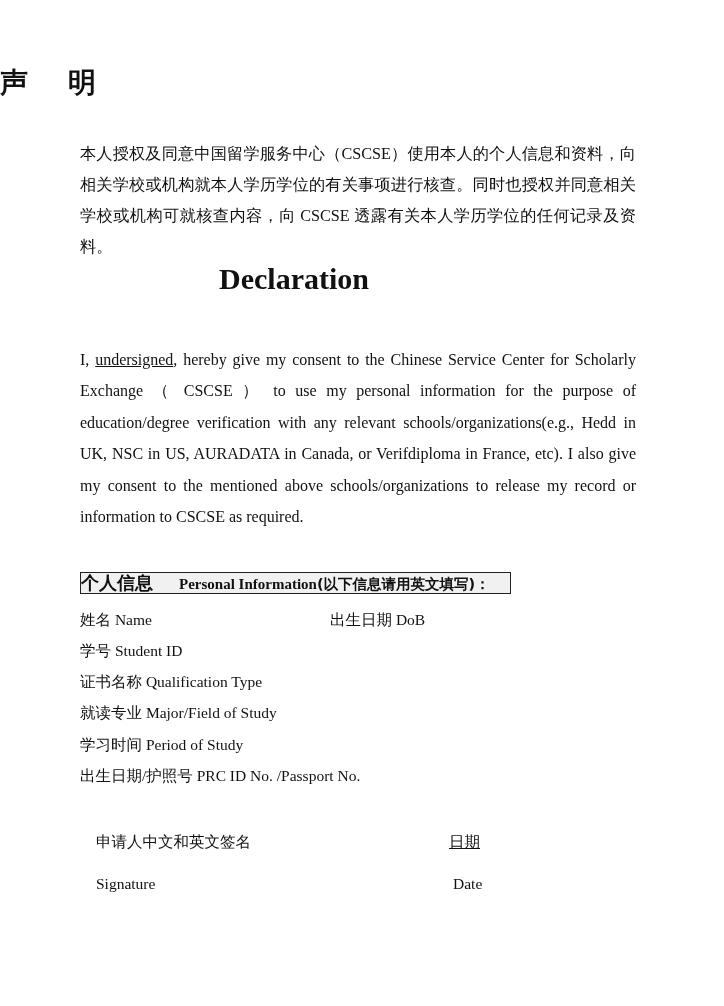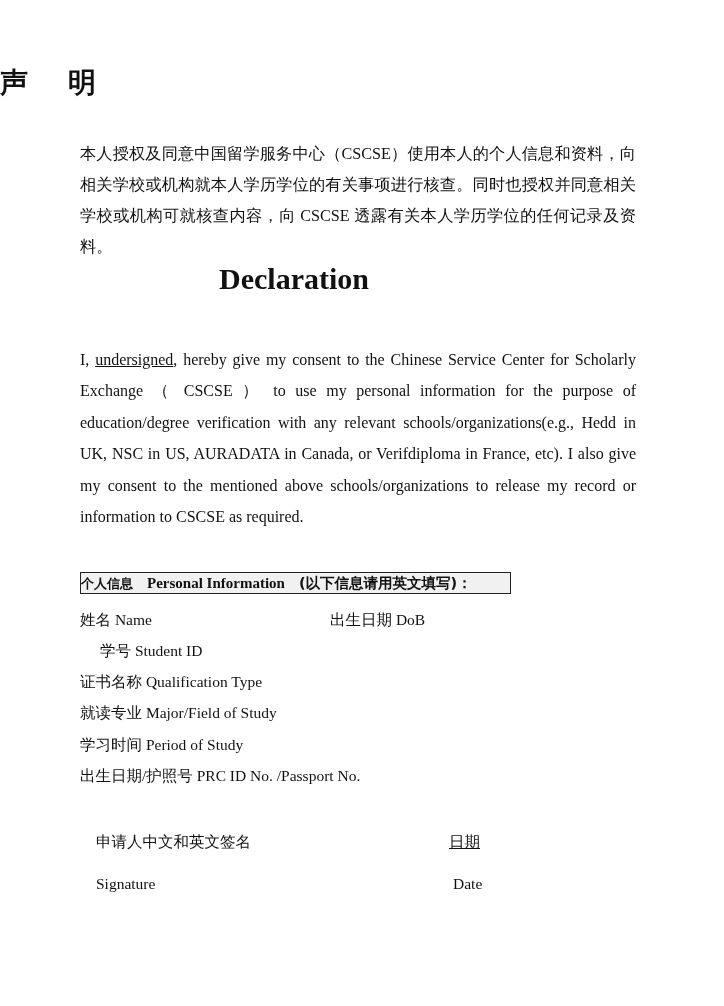--- a/index.html
+++ b/index.html
@@ -25,23 +25,23 @@
     position: absolute; top: 344px; left: 80px; width: 556px;
     font-size: 16px; line-height: 31.4px; text-align: justify; text-align-last: left;
   }
   .para-en u { text-decoration: underline; }
   .info-header {
     position: absolute; top: 572px; left: 80px; width: 429px; height: 20px;
     border: 1px solid #222; background: #f1f1f1;
     font-size: 15px; font-weight: bold; line-height: 20px; white-space: nowrap;
     box-sizing: content-box;
   }
-  .info-header .cn { font-family: "DejaVu Sans", sans-serif; font-size: 13px; }
-  .info-header .en { margin-left: 14px; text-align: center; }
-  .info-header .note { margin-left: 14px; font-family: "DejaVu Sans", sans-serif; font-size: 14.5px; }
+  .info-header .cn { font-family: "DejaVu Sans", sans-serif; font-size: 18px; }
+  .info-header .en { margin-left: 26px; text-align: center; }
+  .info-header .note { font-family: "DejaVu Sans", sans-serif; font-size: 14.5px; }
   .field {
     position: absolute; left: 80px; font-size: 15.5px; white-space: nowrap;
   }
   .field.dob { left: 330px; }
   .sig-label { position: absolute; font-size: 15.5px; white-space: nowrap; margin-left: 16px; }
 </style>
 </head>
 <body>
 
 <div class="title-cn">
@@ -53,21 +53,21 @@
 <div class="title-en">Declaration</div>
 
 <div class="para-en"><span>I, </span><u>undersigned</u><span>, hereby give my consent to the Chinese Service Center for Scholarly Exchange （ CSCSE ） to use my personal information for the purpose of education/degree verification with any relevant schools/organizations(e.g., Hedd in UK, NSC in US, AURADATA in Canada, or Verifdiploma in France, etc). I also give my consent to the mentioned above schools/organizations to release my record or information to CSCSE as required.</span></div>
 
 <div class="info-header">
   <span class="cn">个人信息</span><span class="en">Personal Information</span><span class="note">(以下信息请用英文填写)：</span>
 </div>
 
 <div class="field" style="top:610px;">姓名 Name</div>
 <div class="field dob" style="top:610px;">出生日期 DoB</div>
-<div class="field" style="top:641px;margin-left:20px;">学号 Student ID</div>
+<div class="field" style="top:641px;">学号 Student ID</div>
 <div class="field" style="top:672px;">证书名称 Qualification Type</div>
 <div class="field" style="top:703px;">就读专业 Major/Field of Study</div>
 <div class="field" style="top:735px;">学习时间 Period of Study</div>
 <div class="field" style="top:766px;">出生日期/护照号 PRC ID No. /Passport No.</div>
 
 <div class="sig-label" style="top:832px; left:80px;">申请人中文和英文签名</div>
 <div class="sig-label" style="top:832px; left:433px;text-decoration:underline;">日期</div>
 <div class="sig-label" style="top:875px; left:80px;">Signature</div>
 <div class="sig-label" style="top:875px; left:437px;">Date</div>
 

